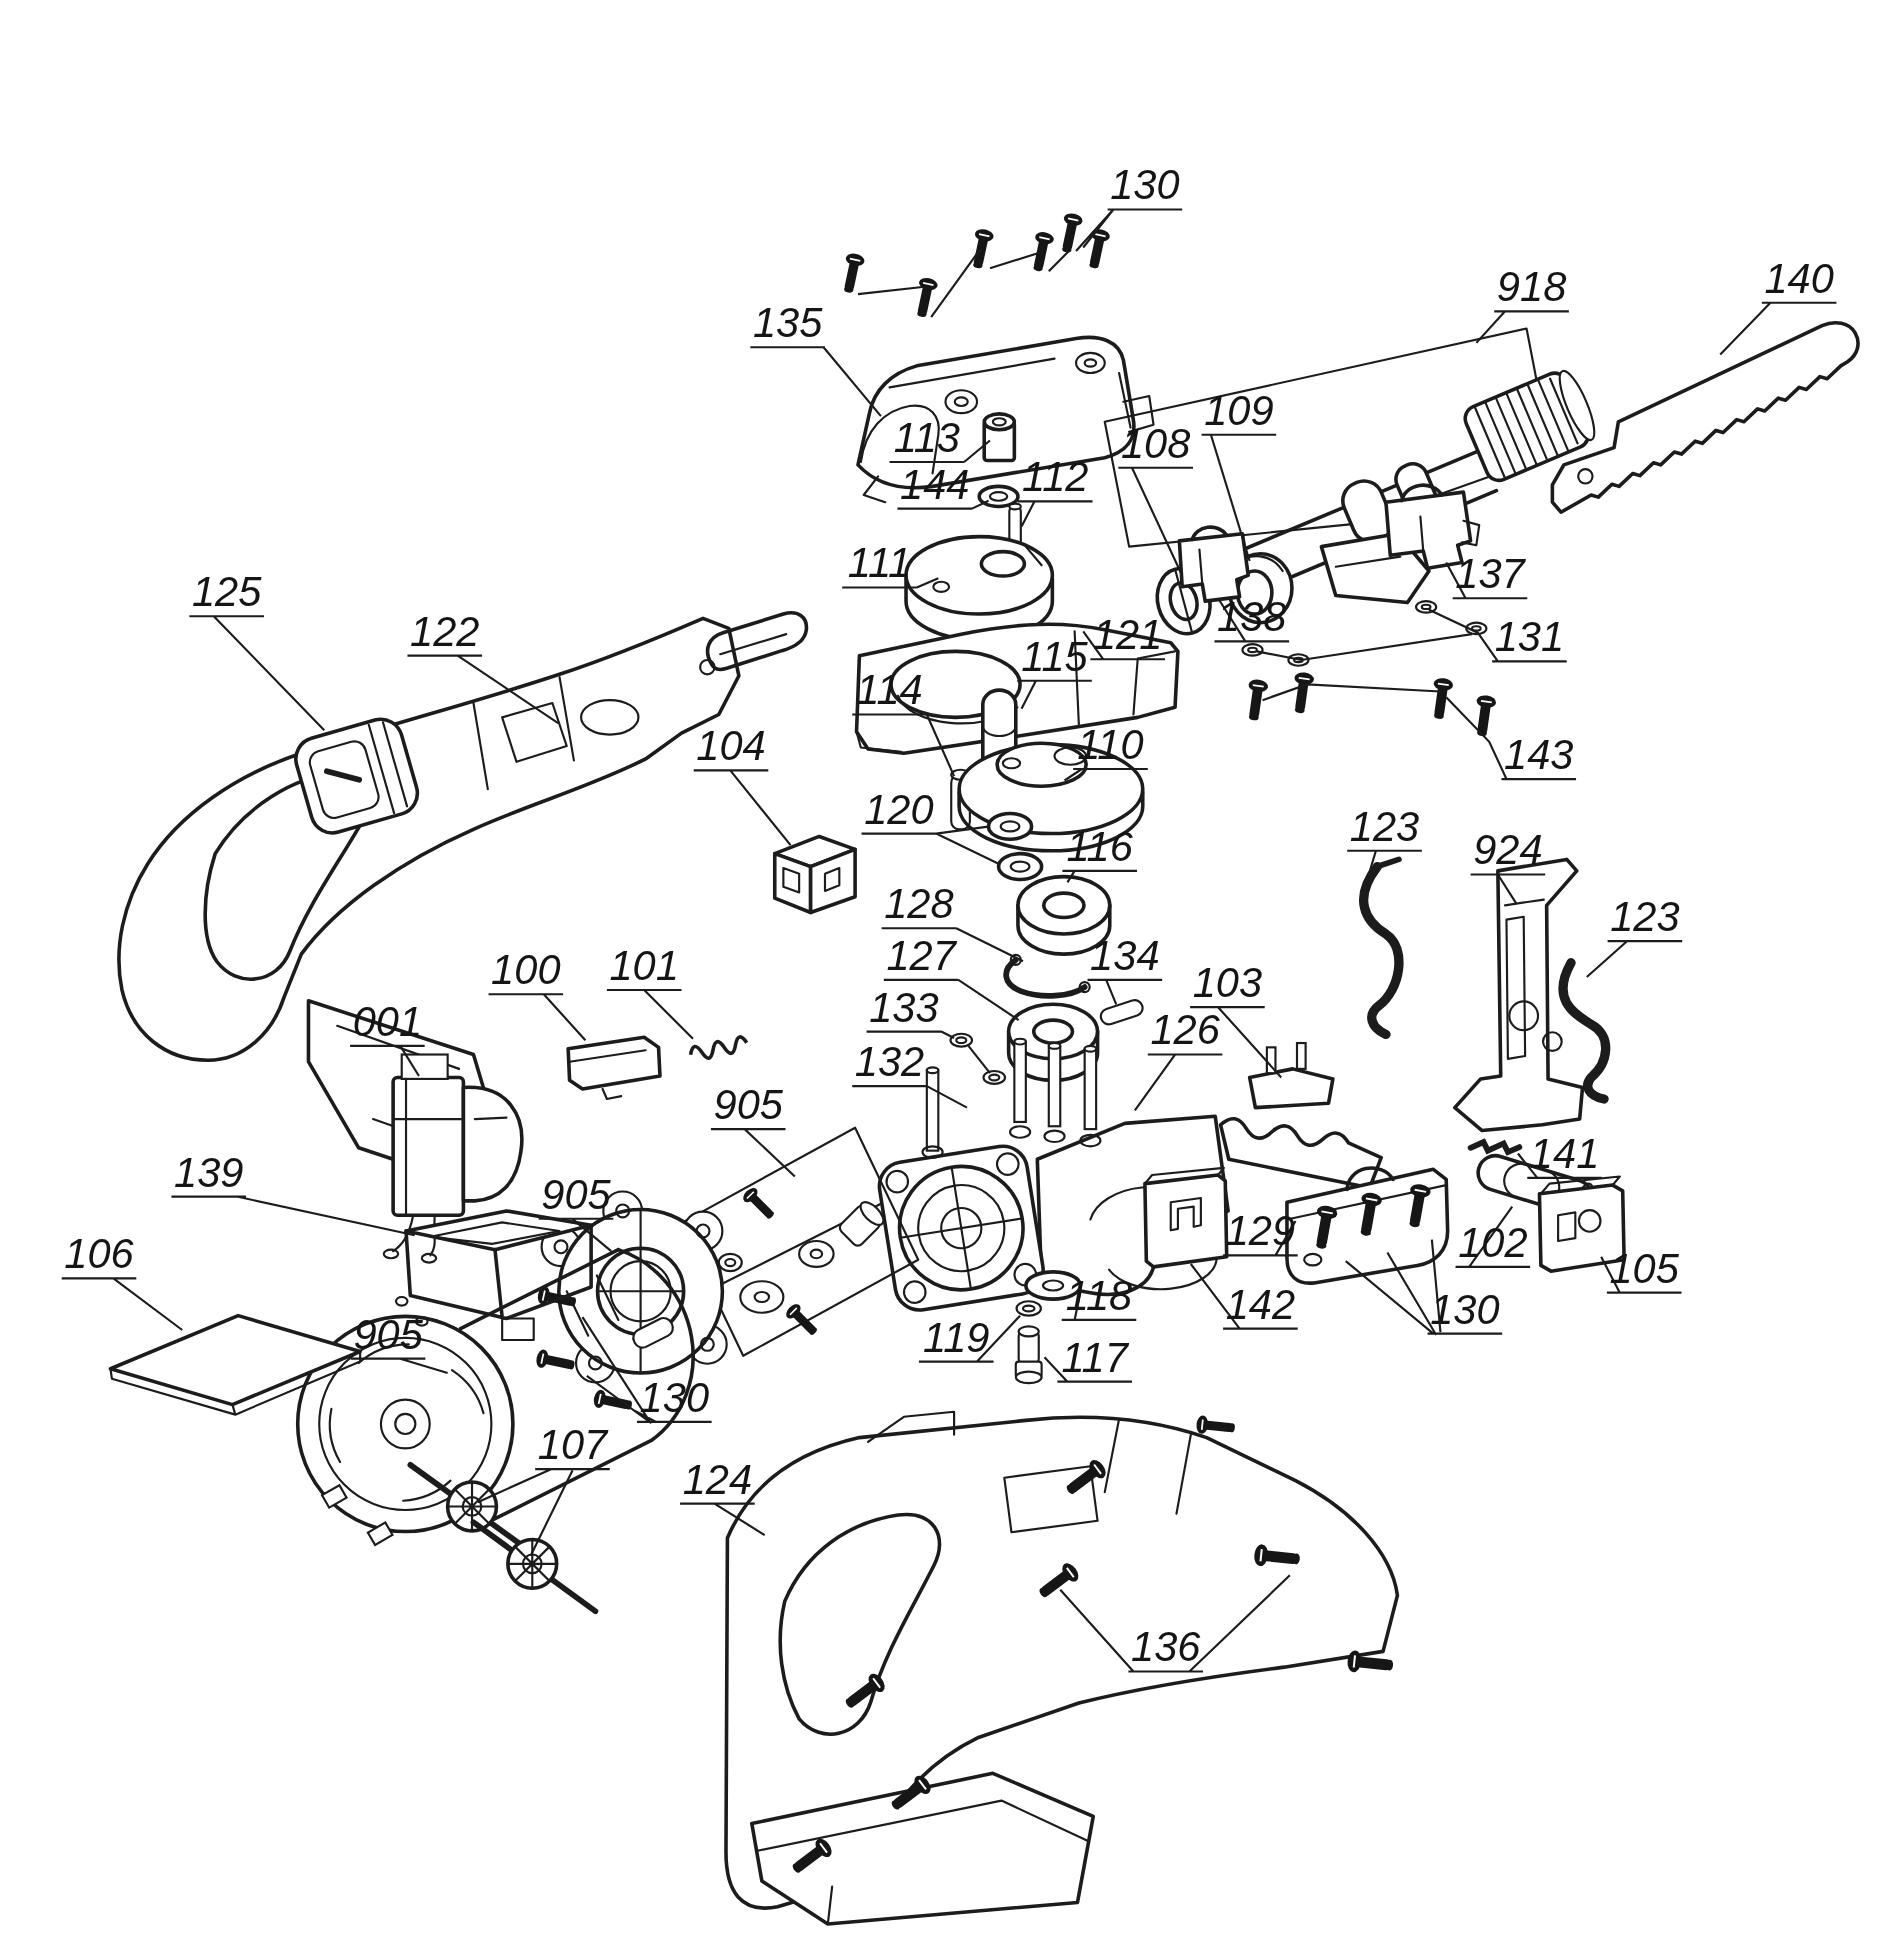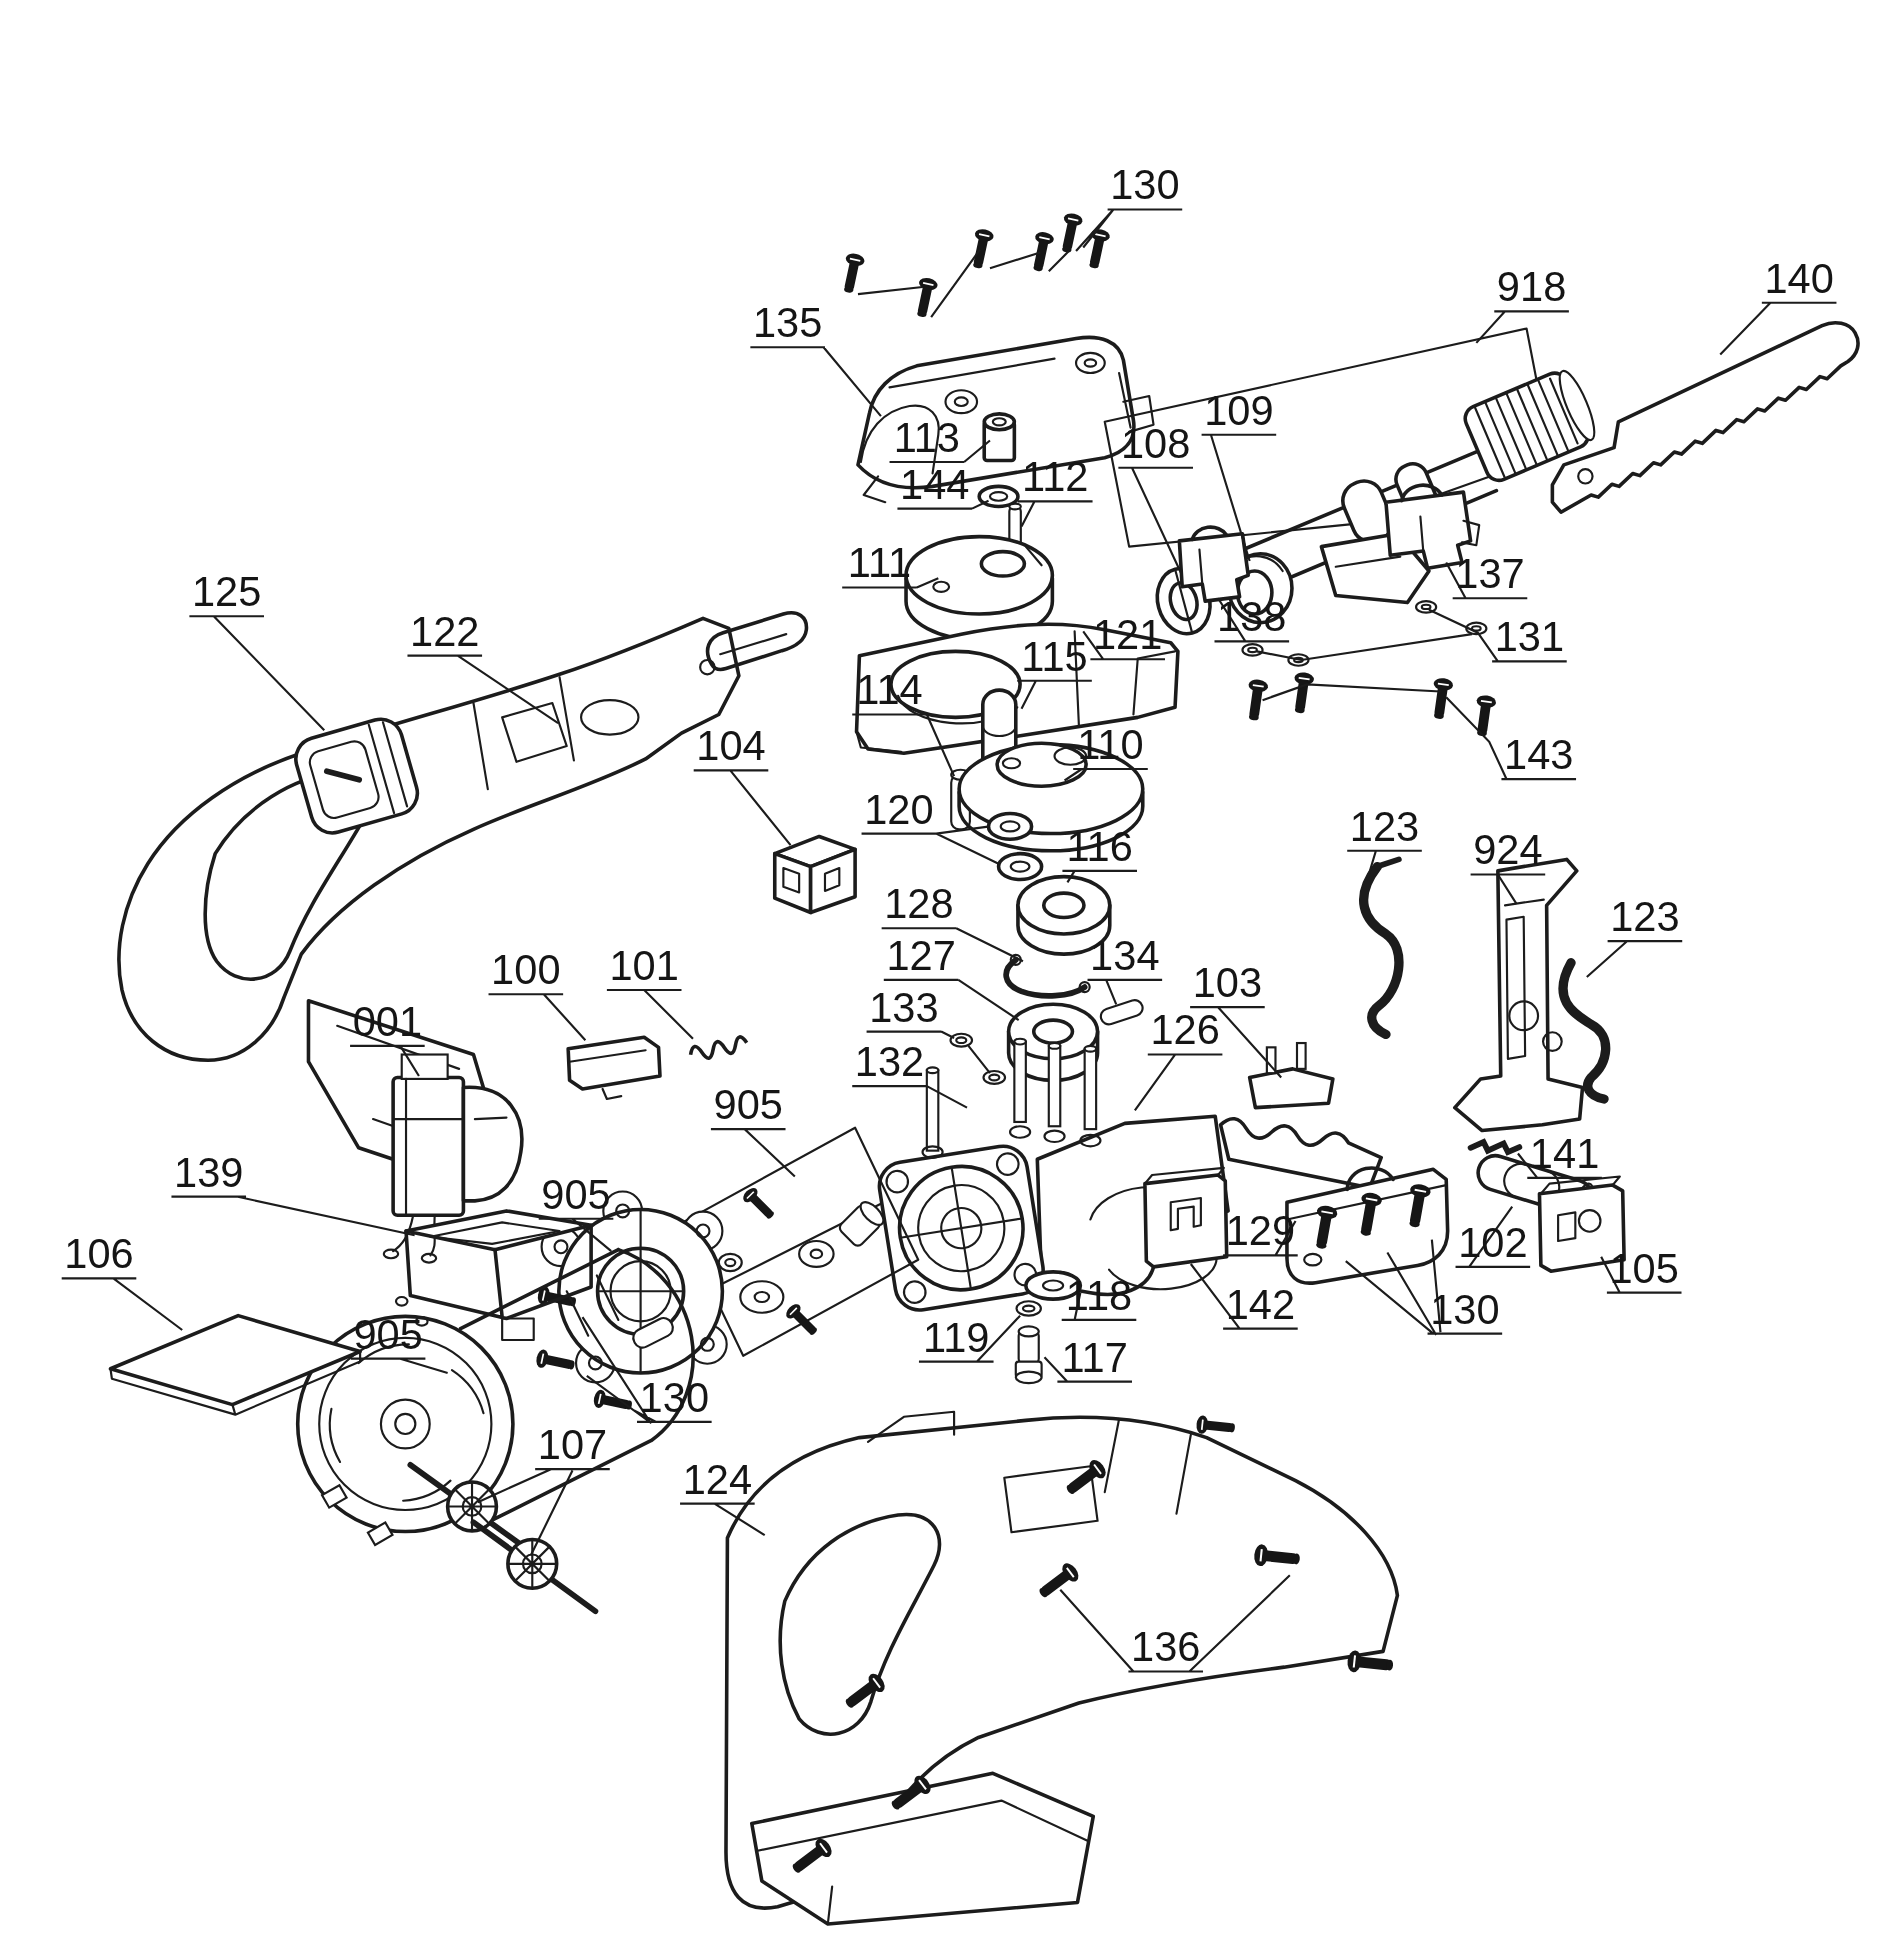--- a/index.html
+++ b/index.html
@@ -1,16 +1,16 @@
 <!DOCTYPE html>
 <html style="font-size:11.5px"><head>
 <meta charset="utf-8">
 <style>
   html,body{margin:0;padding:0;background:#fff;}
-  .stage{width:100%;}
+  .stage{width:100%;font-style:italic;}
   svg{display:block;width:100%;height:auto;background:#fff;}
   text.plbl{font-family:"Liberation Sans","DejaVu Sans",sans-serif;font-size:58px;fill:#151515;text-anchor:middle;}
   .ln{fill:none;stroke:#1c1c1c;stroke-width:5;stroke-linecap:round;stroke-linejoin:round;}
   .ln2{fill:none;stroke:#1c1c1c;stroke-width:3;stroke-linecap:round;stroke-linejoin:round;}
   .wh{fill:#ffffff;stroke:#1c1c1c;stroke-width:5;stroke-linecap:round;stroke-linejoin:round;}
   .wh2{fill:#ffffff;stroke:#1c1c1c;stroke-width:3;}
   .dk{fill:#161616;stroke:none;}
   .ldr{fill:none;stroke:#1c1c1c;stroke-width:3;}
   .thick{fill:none;stroke:#1c1c1c;stroke-width:13;stroke-linecap:round;}
   .med{fill:none;stroke:#1c1c1c;stroke-width:8;stroke-linecap:round;}

